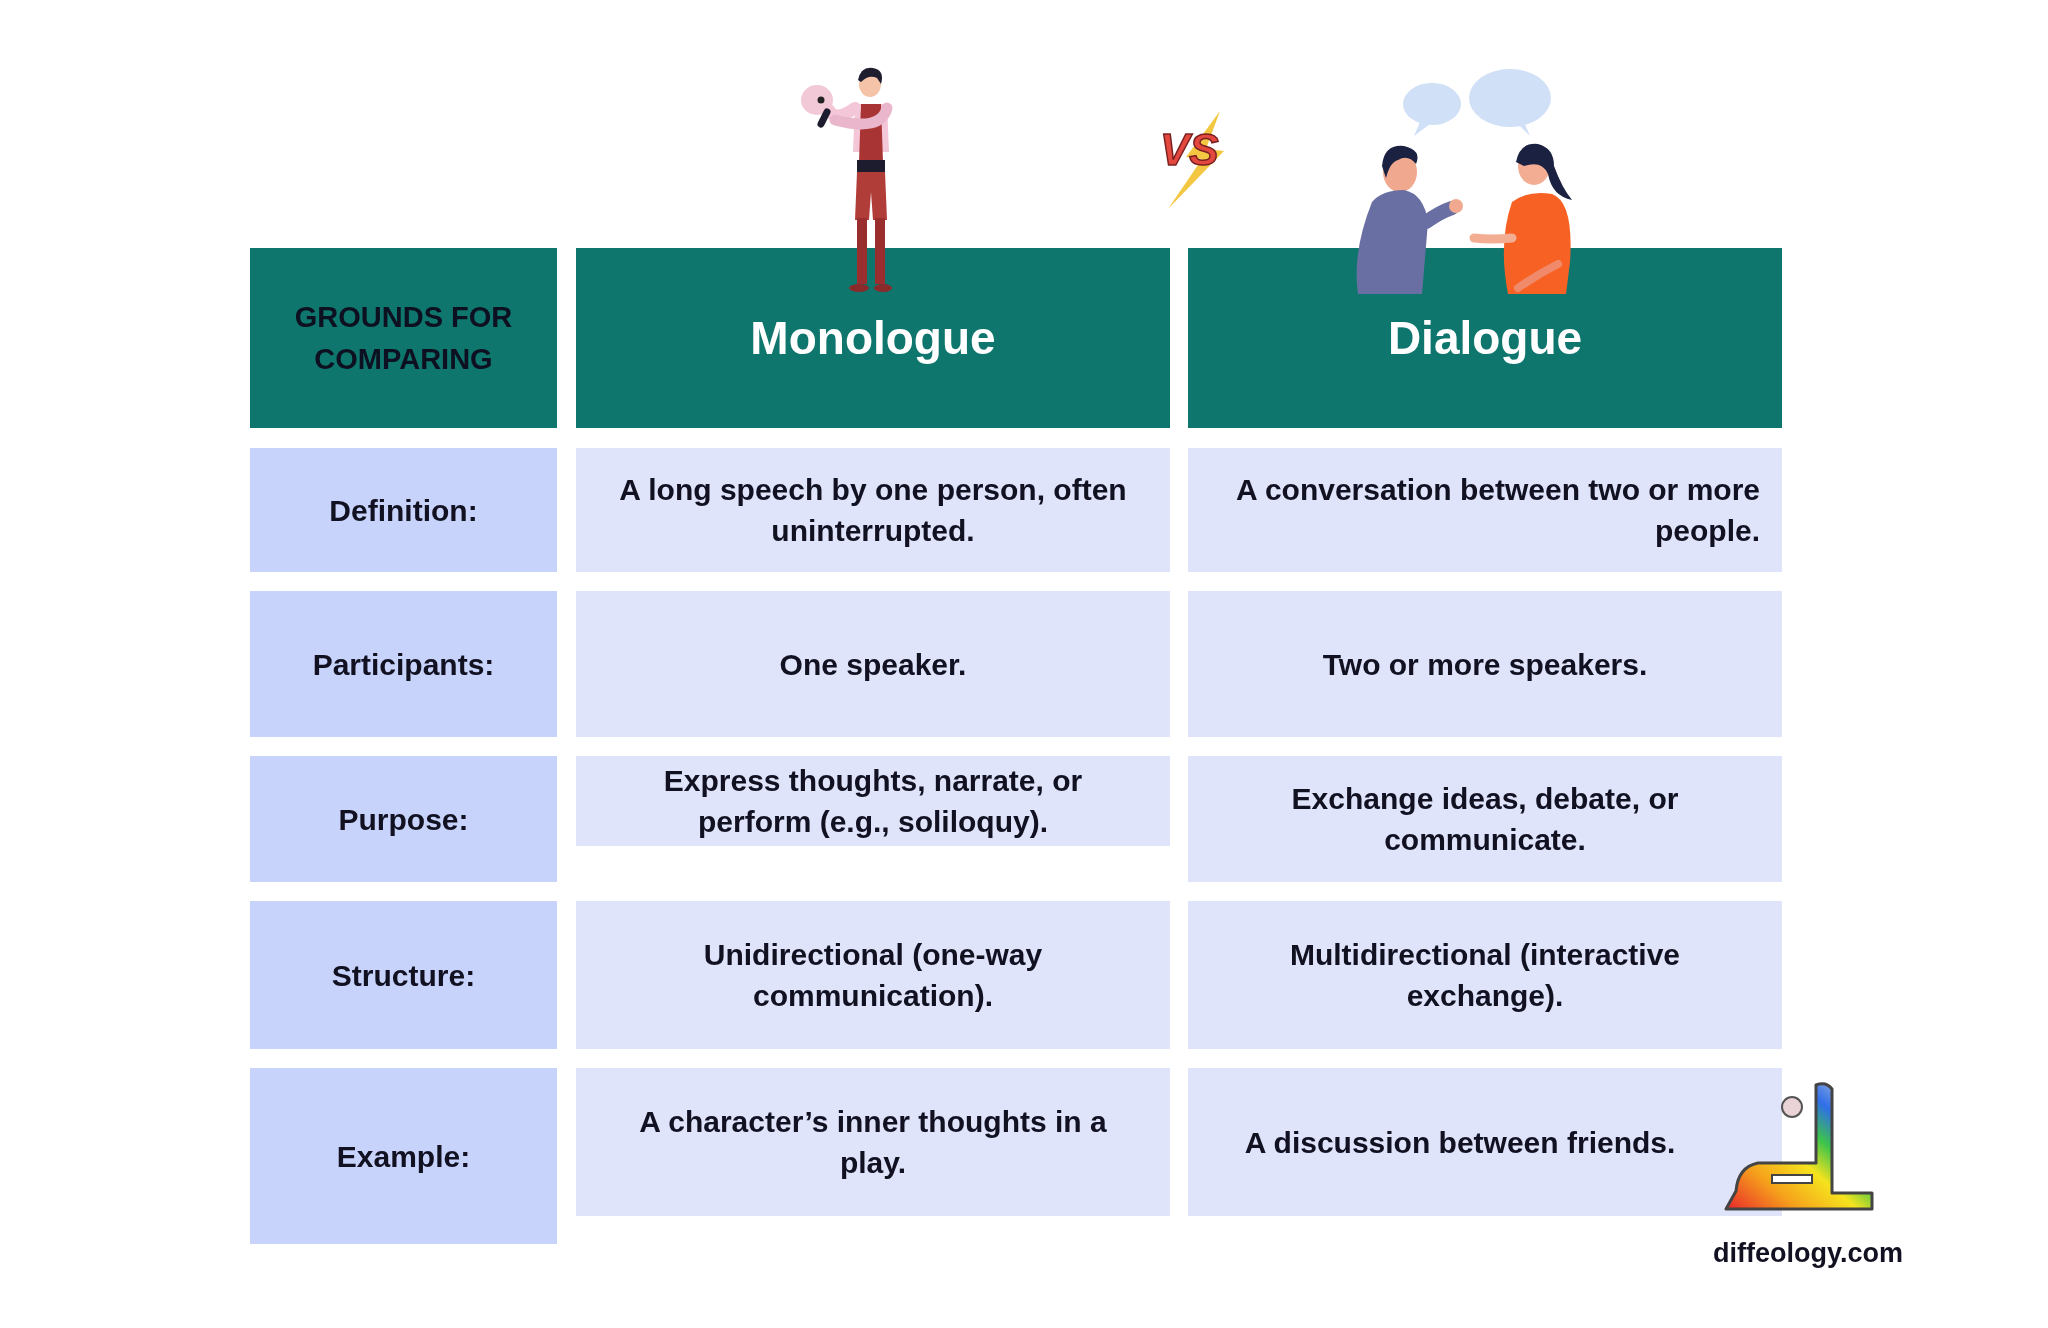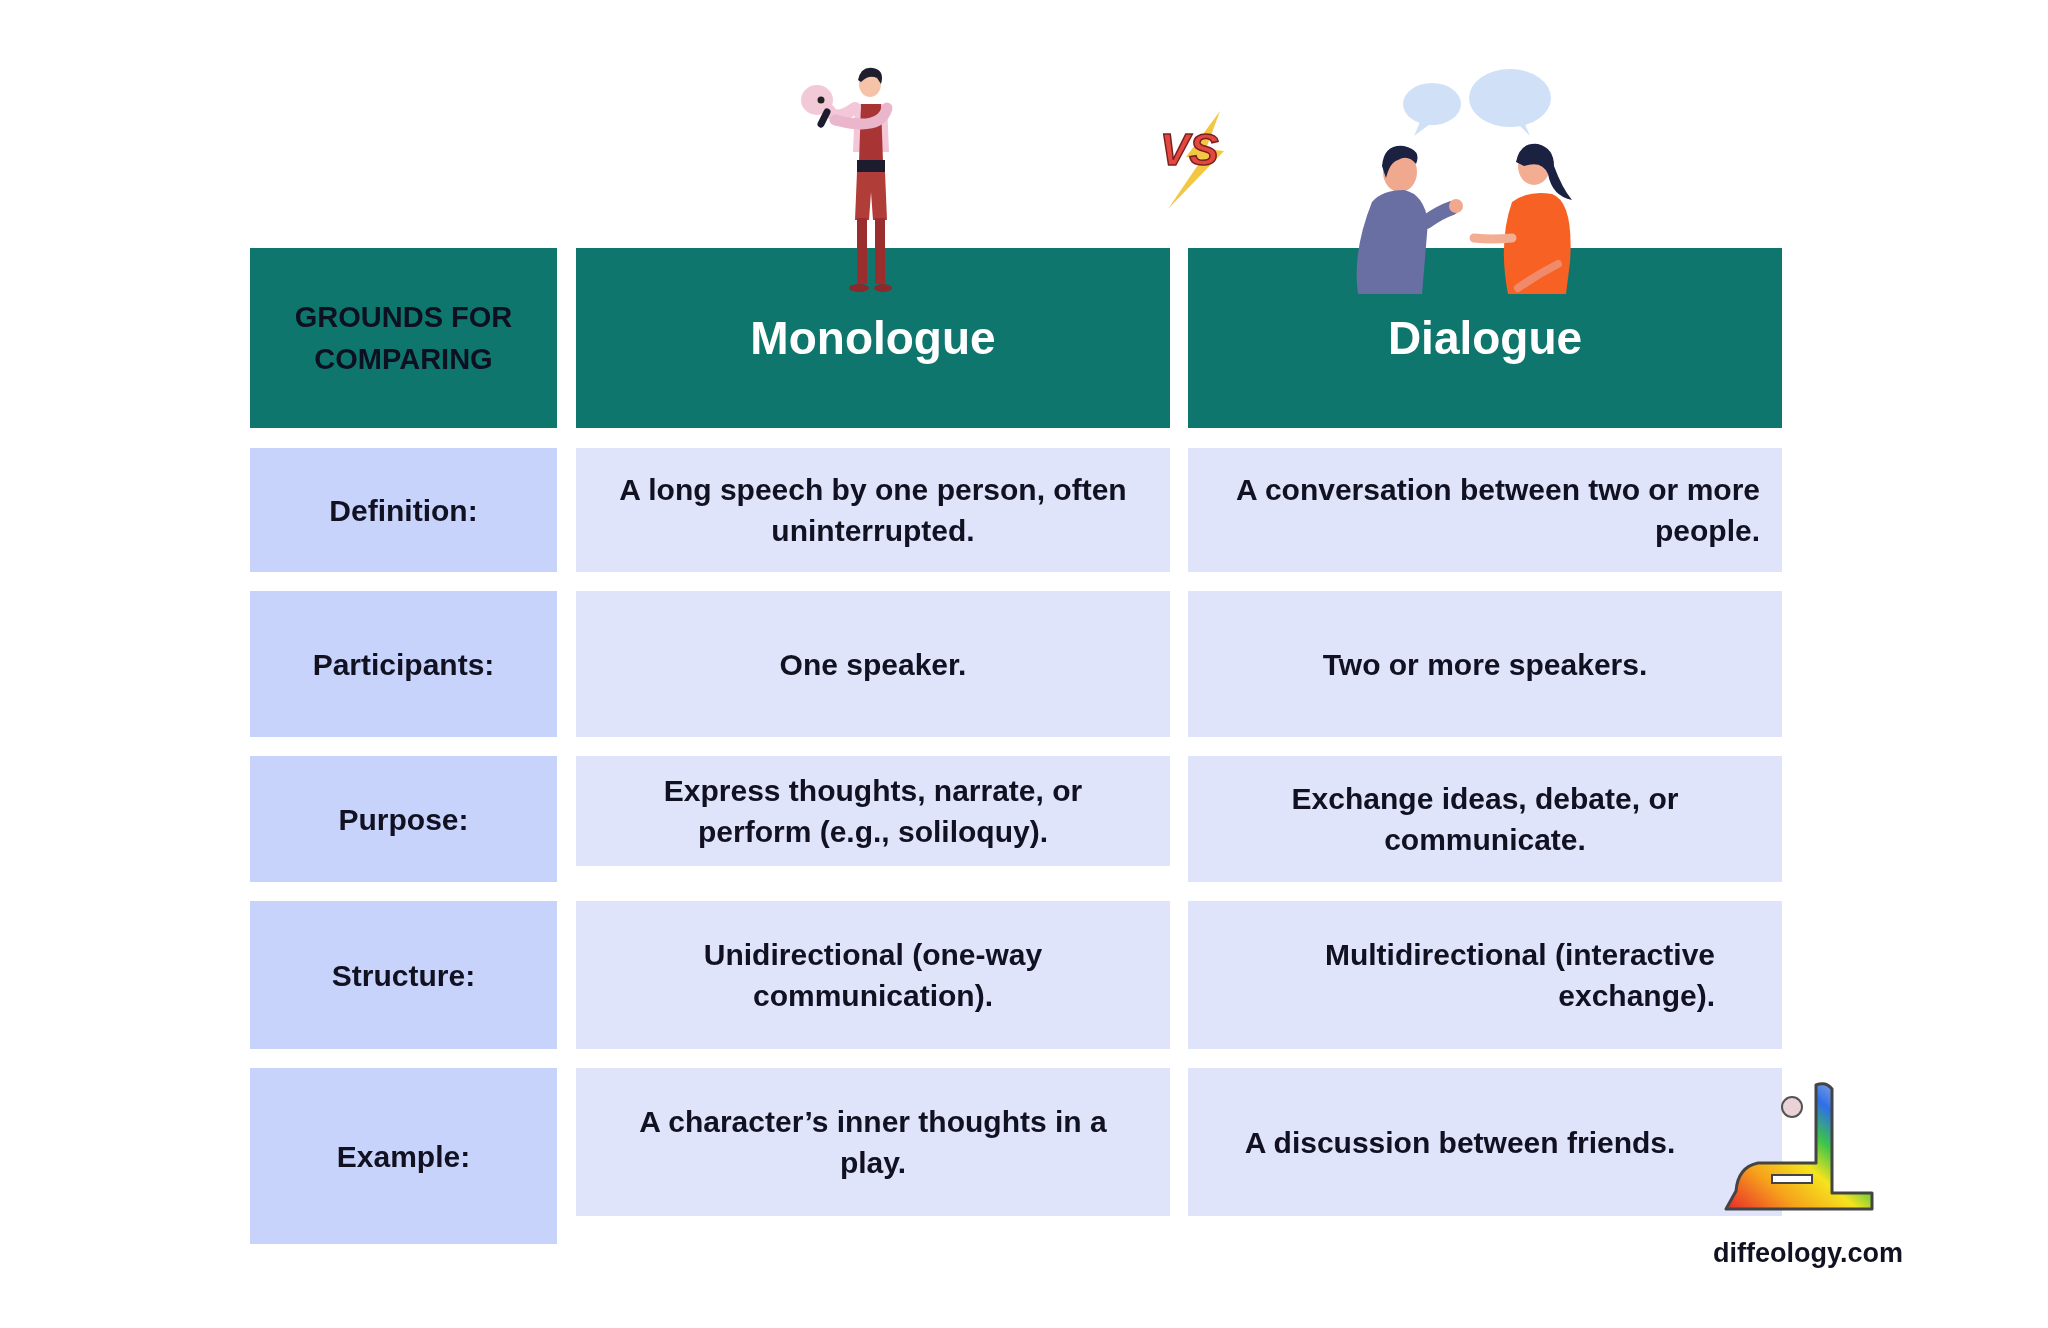--- a/index.html
+++ b/index.html
@@ -89,35 +89,35 @@
 <div class="cell val" style="left:576px; top:591px; width:594px; height:146px;">
   <span>One speaker.</span>
 </div>
 <div class="cell val" style="left:1188px; top:591px; width:594px; height:146px;">
   <span>Two or more speakers.</span>
 </div>
 
 <div class="cell lbl" style="left:250px; top:756px; width:307px; height:126px;">
   <span>Purpose:</span>
 </div>
-<div class="cell val" style="left:576px; top:756px; width:594px; height:110px;">
+<div class="cell val" style="left:576px; top:756px; width:594px; height:90px;">
   <span style="max-width:460px;">Express thoughts, narrate, or perform (e.g., soliloquy).</span>
 </div>
 <div class="cell val" style="left:1188px; top:756px; width:594px; height:126px;">
   <span style="max-width:460px;">Exchange ideas, debate, or communicate.</span>
 </div>
 
 <div class="cell lbl" style="left:250px; top:901px; width:307px; height:148px;">
   <span>Structure:</span>
 </div>
 <div class="cell val" style="left:576px; top:901px; width:594px; height:148px;">
   <span style="max-width:420px;">Unidirectional (one-way communication).</span>
 </div>
 <div class="cell val" style="left:1188px; top:901px; width:594px; height:148px;">
-  <span style="max-width:460px;text-align:right;">Multidirectional (interactive exchange).</span>
+  <span style="max-width:460px;">Multidirectional (interactive exchange).</span>
 </div>
 
 <div class="cell lbl" style="left:250px; top:1068px; width:307px; height:176px;">
   <span>Example:</span>
 </div>
 <div class="cell val" style="left:576px; top:1068px; width:594px; height:148px;">
   <span style="max-width:520px;">A character’s inner thoughts in a play.</span>
 </div>
 <div class="cell val" style="left:1188px; top:1068px; width:594px; height:148px;">
   <span style="padding-right:50px;">A discussion between friends.</span>

